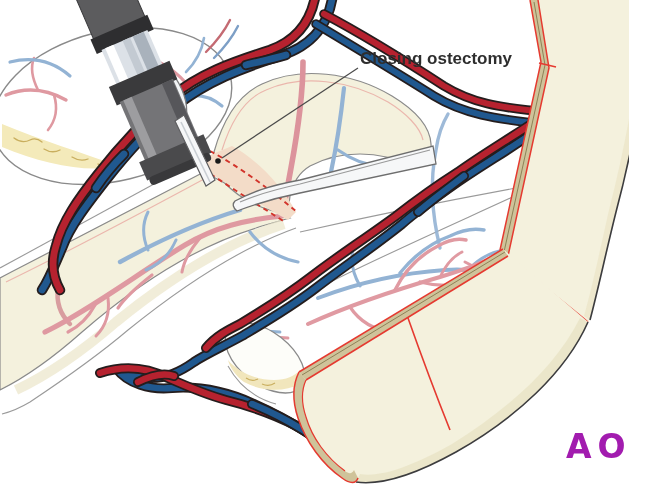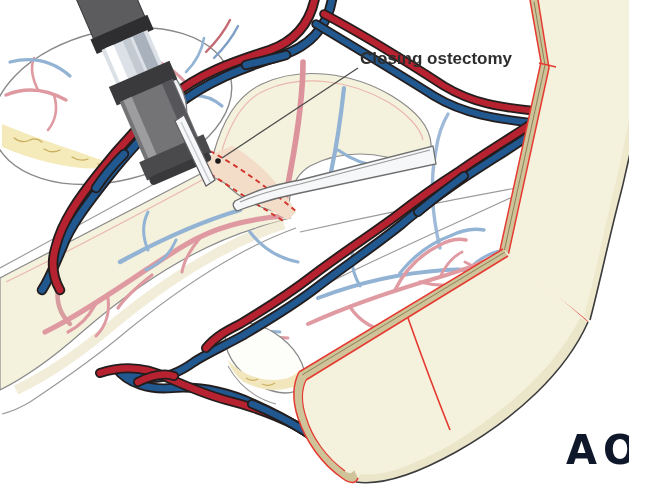--- a/index.html
+++ b/index.html
@@ -1,22 +1,22 @@
 <!DOCTYPE html>
 <html><head>
 <meta charset="utf-8">
 <style>
   html,body{margin:0;padding:0;background:#ffffff;}
   #stage{position:relative;width:629px;height:492px;overflow:hidden;background:#ffffff;
          font-family:"Liberation Sans",sans-serif;}
   #art{position:absolute;left:0;top:0;}
   .label{position:absolute;left:360px;top:49px;font-size:17px;font-weight:bold;
          color:#2e2e2e;letter-spacing:0px;white-space:nowrap;}
-  .ao{position:absolute;left:566px;top:427px;font-size:40px;font-weight:bold;
-      color:#0f172a;letter-spacing:6px;font-family:"DejaVu Sans",sans-serif;}
+  .ao{position:absolute;left:566px;top:427px;font-size:33px;font-weight:bold;
+      color:#a21caf;letter-spacing:6px;font-family:"DejaVu Sans",sans-serif;}
 </style>
 </head>
 <body>
 
 <div id="stage">
 <svg id="art" width="665" height="492" viewBox="0 0 665 492">
 
   <g>
     <ellipse cx="112" cy="106" rx="122" ry="75" transform="rotate(-14 112 106)" fill="#ffffff" stroke="#8a8a8a" stroke-width="1.4"></ellipse>
     <path d="M 2,124 C 42,141 82,152 117,166 C 90,173 44,165 2,147 Z" fill="#f4eaba" stroke="none"></path>

